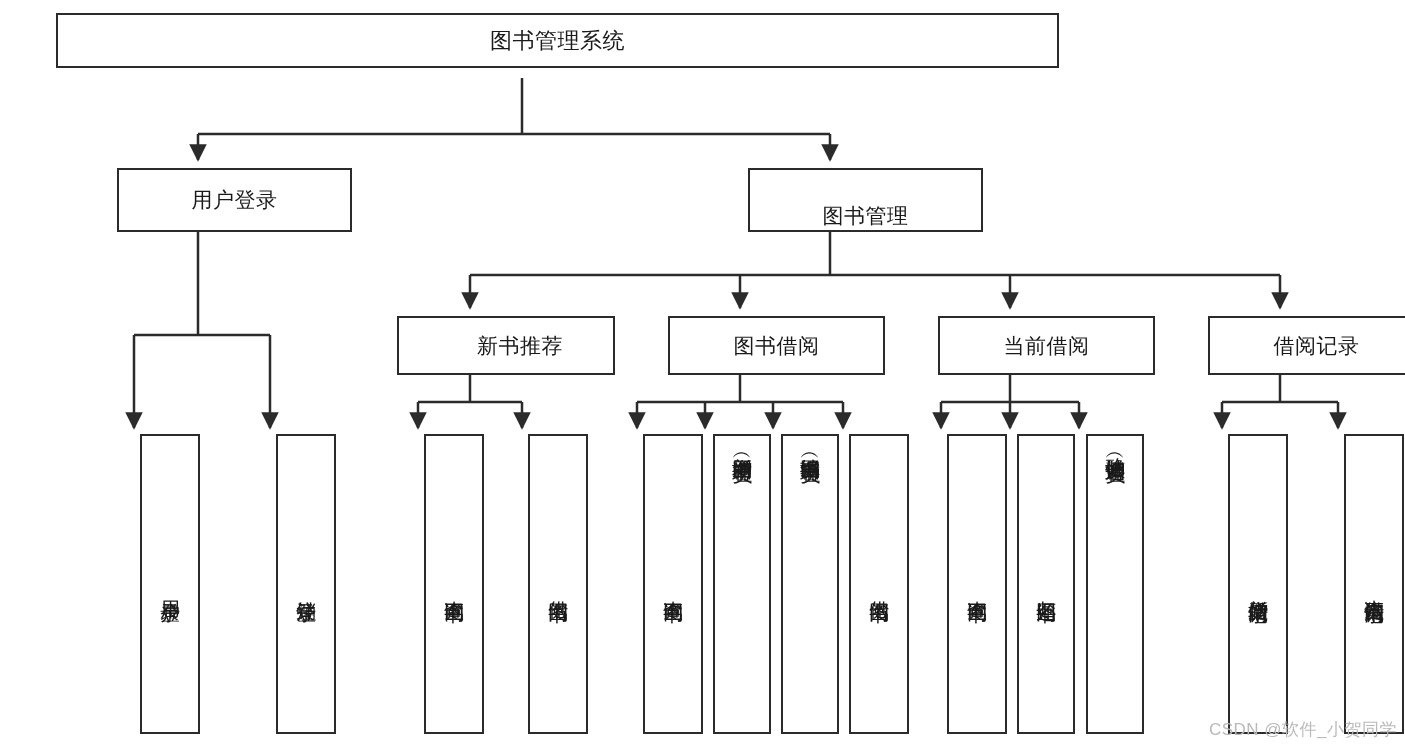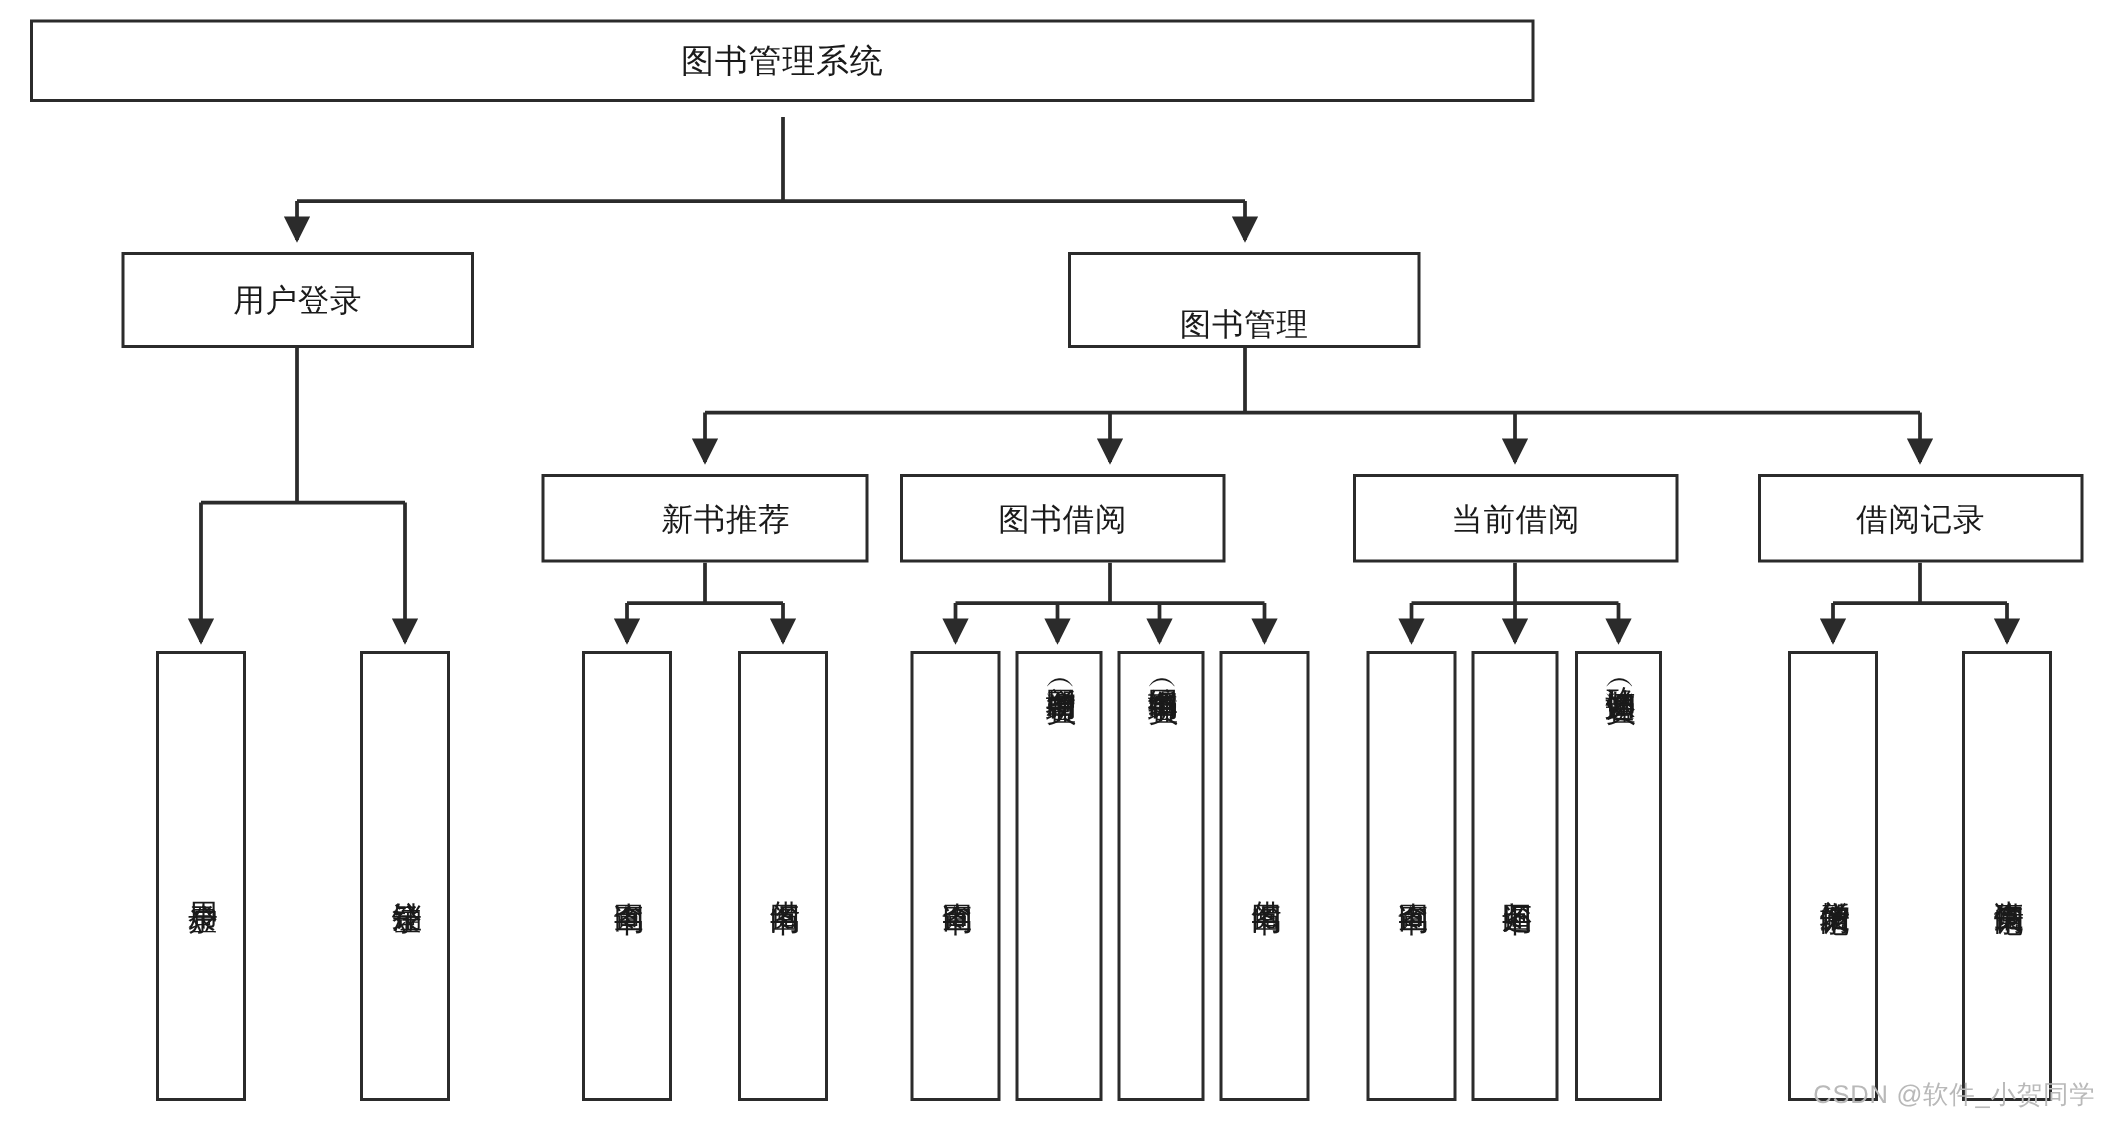--- a/index.html
+++ b/index.html
@@ -25,20 +25,21 @@
     pointer-events: none;
   }
   .node {
     position: absolute;
     border: 2px solid #2b2b2b;
     background: #ffffff;
     display: flex;
     align-items: center;
     justify-content: center;
     color: #1a1a1a;
+    margin-left: 36px;
   }
   .node-h {
     font-size: 21px;
     letter-spacing: 0.5px;
     white-space: nowrap;
   }
   .node-root .label { font-size: 22px; }
   .node-v {
     align-items: flex-start;
     justify-content: center;
@@ -129,21 +130,21 @@
   <div class="node node-h" style="left:81px; top:168px; width:235px; height:64px;">
     <span class="label">用户登录</span>
   </div>
   <div class="node node-h" style="left:712px; top:168px; width:235px; height:64px;align-items:flex-end;">
     <span class="label">图书管理</span>
   </div>
 
   <div class="node node-h" style="left:361px; top:316px; width:218px; height:59px;padding-left:28px;">
     <span class="label">新书推荐</span>
   </div>
-  <div class="node node-h" style="left:600px; top:316px; width:217px; height:59px;">
+  <div class="node node-h" style="left:632px; top:316px; width:217px; height:59px;">
     <span class="label">图书借阅</span>
   </div>
   <div class="node node-h" style="left:1172px; top:316px; width:217px; height:59px;">
     <span class="label">借阅记录</span>
   </div>
   <div class="node node-h" style="left:902px; top:316px; width:217px; height:59px;">
     <span class="label">当前借阅</span>
   </div>
 
   <div class="node node-v center" style="left:104px; top:434px; width:60px; height:300px;">

